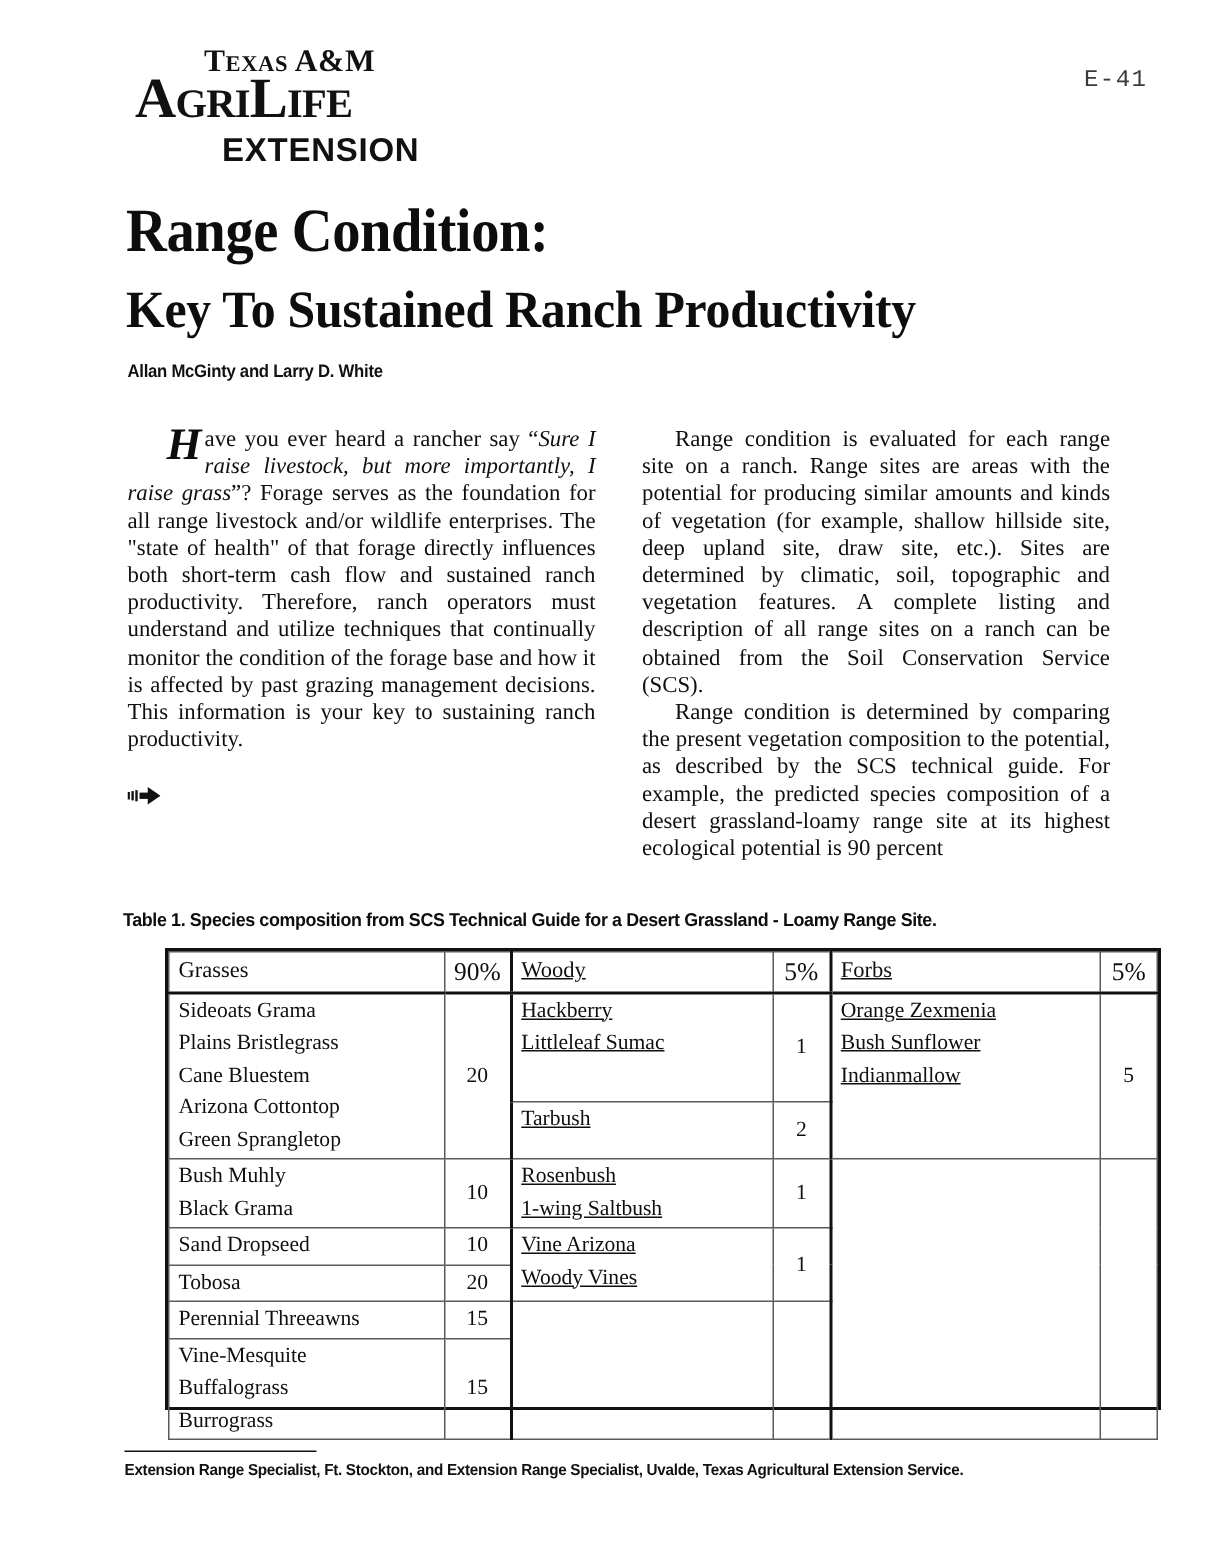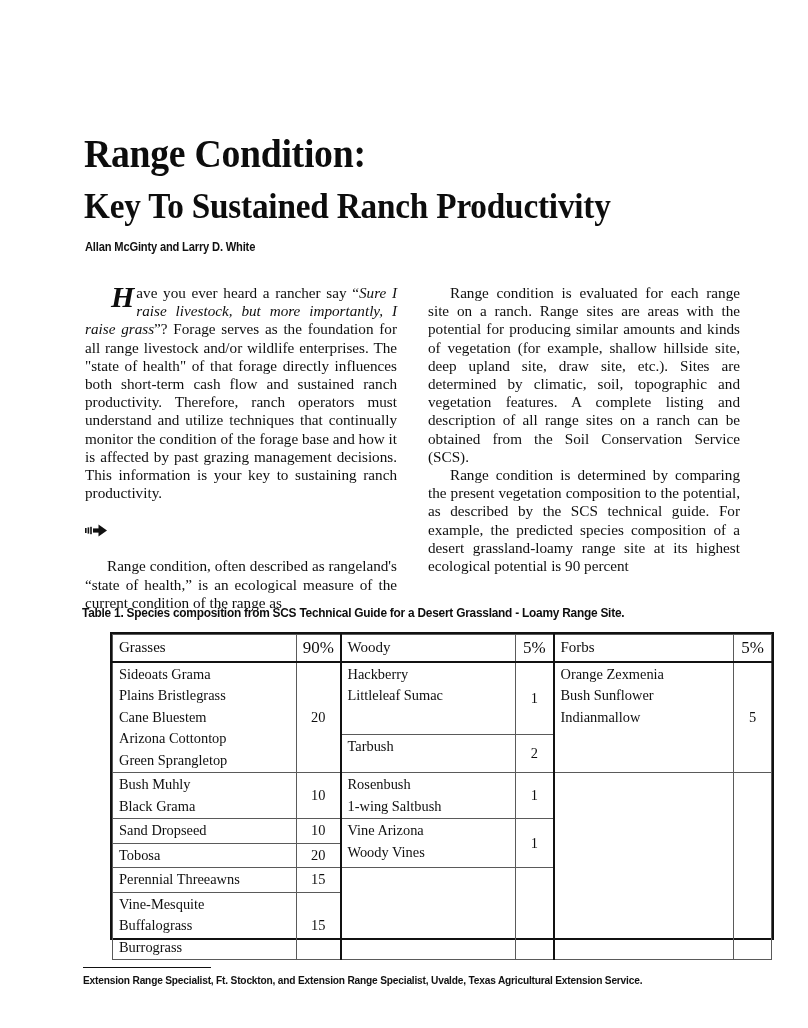--- a/index.html
+++ b/index.html
@@ -180,21 +180,21 @@
   }
   .hdr td {
     border-bottom: 2.5px solid #111 !important;
     height: 27px;
     vertical-align: middle !important;
     font-size: 15px;
   }
   .hdr td.num { font-size: 17px; }
 
   .grp-name { line-height: 21.5px; }
-  .vsep-left { border-left: 2.5px solid #111 !important; }
+  .vsep-left { border-left: 2.5px solid #111 !important; text-decoration: underline; }
   td.blank { border-left: 2.5px solid #111 !important; }
 
   
   .footer-rule {
     position: absolute;
     left: 83px; top: 967px;
     width: 128px; height: 0;
     border-top: 1.6px solid #111;
   }
   .footer-text {
@@ -207,20 +207,28 @@
     transform: scaleX(0.96);
     transform-origin: left top;
     color: #111;
   }
 </style>
 </head>
 <body>
 
 <div class="page">
 
+  <div class="header">
+    <div class="logo">
+      <div class="logo-texas">Texas A&amp;M</div>
+      <div class="logo-agrilife">AgriLife</div>
+      <div class="logo-extension">EXTENSION</div>
+    </div>
+    <div class="pub-number">E-41</div>
+  </div>
 
   <div class="title-main">Range Condition:</div>
   <div class="title-sub">Key To Sustained Ranch Productivity</div>
   <div class="authors">Allan McGinty and Larry D. White</div>
 
   <div class="col col-left">
     <p>
       <span class="dropcap">H</span><span>ave you ever heard a rancher say “</span><em class="it">Sure I raise livestock, but more importantly, I raise grass</em><span>”? Forage serves as the foundation for all range livestock and/or wildlife enterprises. The "state of health" of that forage directly influences both short-term cash flow and sustained ranch productivity. Therefore, ranch operators must understand and utilize techniques that continually monitor the condition of the forage base and how it is affected by past grazing management decisions. This information is your key to sustaining ranch productivity.</span>
     </p>
 
@@ -229,21 +237,20 @@
         <svg width="22" height="13" viewBox="0 0 22 13">
           <rect x="0" y="4" width="1.6" height="5" fill="#111"></rect>
           <rect x="2.6" y="3.4" width="1.6" height="6.2" fill="#111"></rect>
           <rect x="5.2" y="2.8" width="1.6" height="7.4" fill="#111"></rect>
           <rect x="8" y="4.4" width="7" height="4.2" fill="#111"></rect>
           <polygon points="13.5,0.6 22,6.5 13.5,12.4" fill="#111"></polygon>
         </svg>
       </span>
     </div>
 
-    <p class="indent" style="margin-top:20px;">Range condition, often described as rangeland's “state of health,” is an ecological measure of the current condition of the range as</p>
   </div>
 
   <div class="col col-right">
     <p class="indent">Range condition is evaluated for each range site on a ranch. Range sites are areas with the potential for producing similar amounts and kinds of vegetation (for example, shallow hillside site, deep upland site, draw site, etc.). Sites are determined by climatic, soil, topographic and vegetation features. A complete listing and description of all range sites on a ranch can be obtained from the Soil Conservation Service (SCS).</p>
     <p class="indent">Range condition is determined by comparing the present vegetation composition to the potential, as described by the SCS technical guide. For example, the predicted species composition of a desert grassland-loamy range site at its highest ecological potential is 90 percent</p>
   </div>
 
   <div class="table-caption">Table 1.  Species composition from SCS Technical Guide for a Desert Grassland - Loamy Range Site.</div>
 
   <div class="tbl-wrap">

